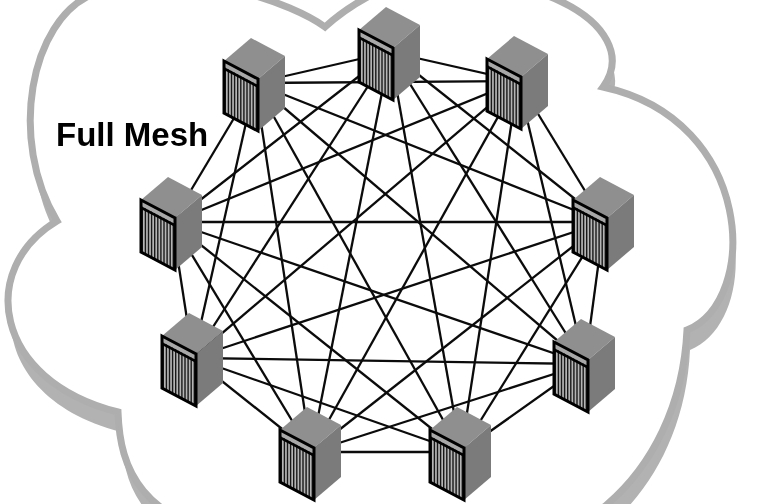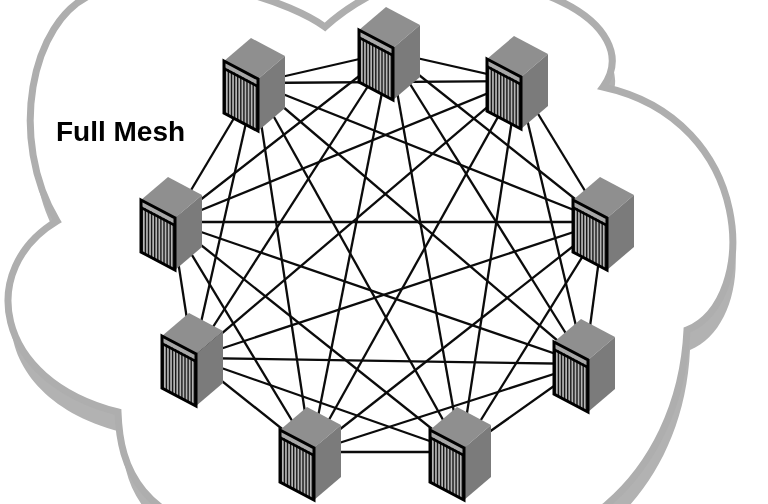--- a/index.html
+++ b/index.html
@@ -44,21 +44,21 @@
   .front-outline {
     fill: none;
     stroke: #000000;
     stroke-width: 3;
     stroke-linejoin: miter;
   }
   #diagram-label {
     position: absolute;
     left: 56px;
     top: 116px;
-    font-size: 28px;
+    font-size: 33px;
     font-weight: bold;
     color: var(--label, #000000);
     letter-spacing: 0px;
     white-space: nowrap;
   }
 </style>
 </head>
 <body>
 
 <div id="stage">

